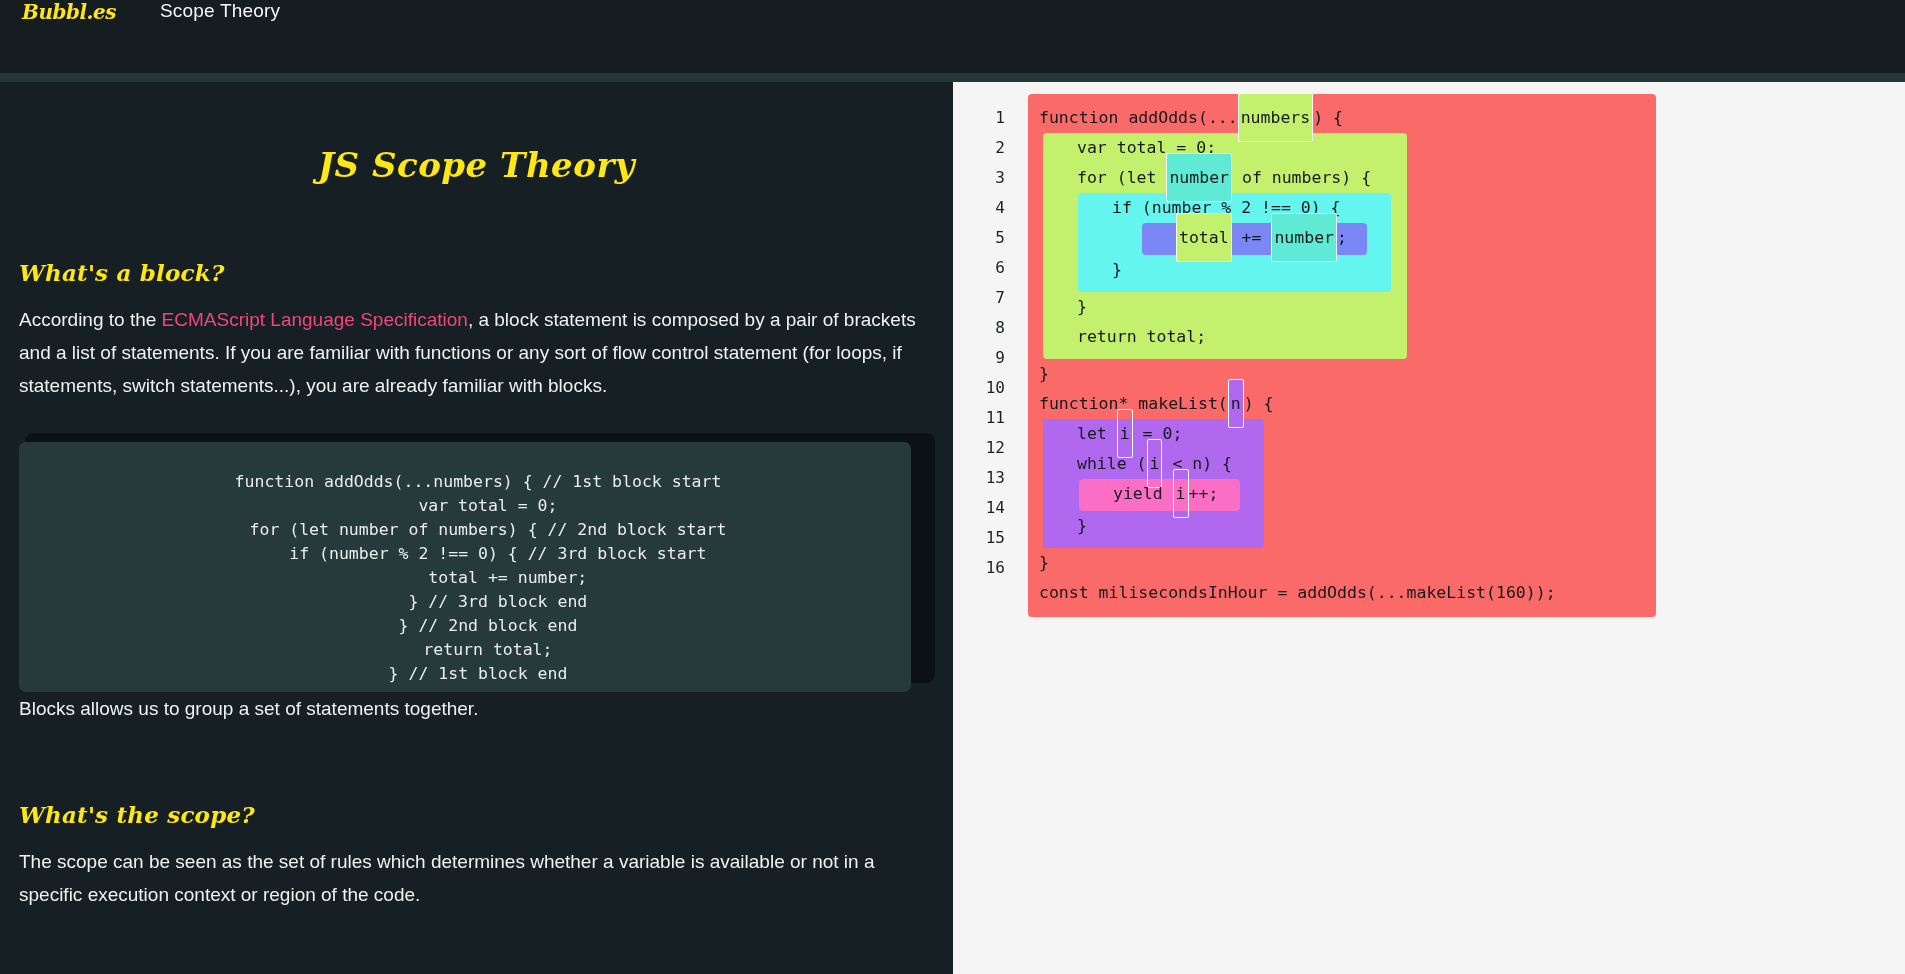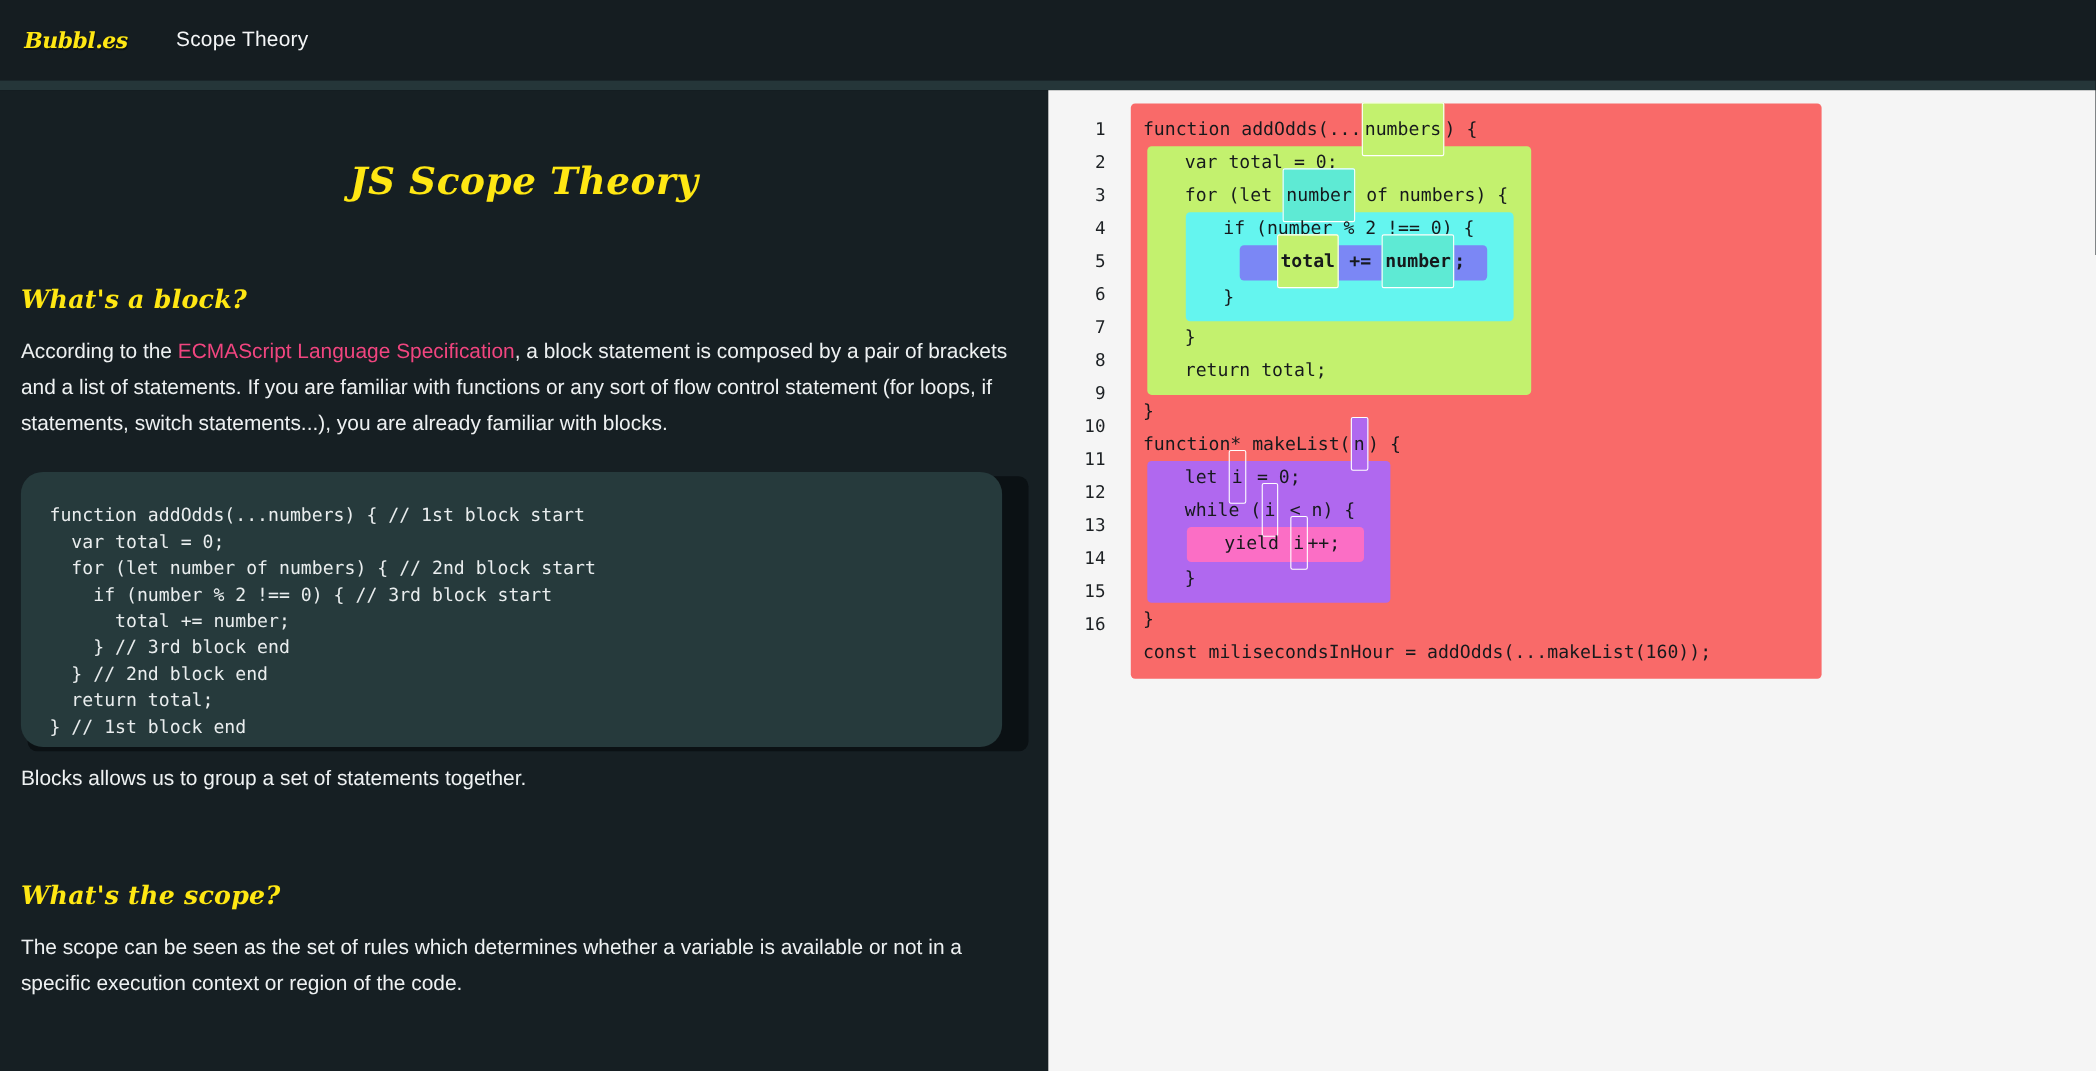--- a/index.html
+++ b/index.html
@@ -11,21 +11,20 @@
     font-family: "Liberation Sans", sans-serif;
   }
 
   
   #navbar {
     position: absolute;
     left: 0; top: 0;
     width: 1905px; height: 73px;
     background: #151d21;
     display: flex;
-    align-items: center;
     padding-left: 22px;
     z-index: 5;
   }
   #brand {
     color: #ffe713;
     font-family: "DejaVu Serif", serif;
     font-style: italic;
     font-weight: bold;
     font-size: 20px;
     letter-spacing: -0.5px;
@@ -102,26 +101,27 @@
   }
   #code-sample-shadow {
     position: absolute;
     left: 6px; top: 8px;
     width: 910px; height: 250px;
     background: #0b1114;
     border-radius: 9px;
   }
   #code-sample {
     position: absolute;
-    left: 0; top: 4px;
+    left: 0; top: 17px;
     width: 892px; height: 250px;
     background: #263a3c;
-    border-radius: 20px;
+    border-radius: 7px;
     padding: 28px 0 0 26px;
     overflow: hidden;
+    text-align: center;
   }
   #code-sample pre {
     margin: 0;
     color: #e9edee;
     font-family: "DejaVu Sans Mono", monospace;
     font-size: 16.5px;
     line-height: 24px;
     white-space: pre;
   }
 
@@ -160,21 +160,21 @@
   .scope {
     font-family: "DejaVu Sans Mono", monospace;
     font-size: 16.5px;
     color: #16191c;
     border-radius: 4px;
     width: fit-content;
   }
   .scope-global { background: #f96a69; padding: 9px 10px 9px 11px; min-width: 628px; }
   .scope-fn     { background: #c3f16e; padding: 0 16px 7px 4px; margin-left: 4px; }
   .scope-for    { background: #64f5ef; padding: 0 24px 7px 4px; margin-left: 31px; }
-  .scope-if     { background: #7b87f5; padding: 0 20px 2px 4px; margin-left: 45px; font-weight: bold; }
+  .scope-if     { background: #7b87f5; padding: 0 20px 2px 4px; margin-left: 60px; }
   .scope-gen    { background: #b068ef; padding: 0 24px 7px 4px; margin-left: 4px; }
   .scope-while  { background: #fb6ec5; padding: 0 22px 2px 4px; margin-left: 32px; }
 
   .ln {
     line-height: 30px;
     height: 30px;
     white-space: pre;
     display: block;
   }
   .ind1 { padding-left: 30px; }

